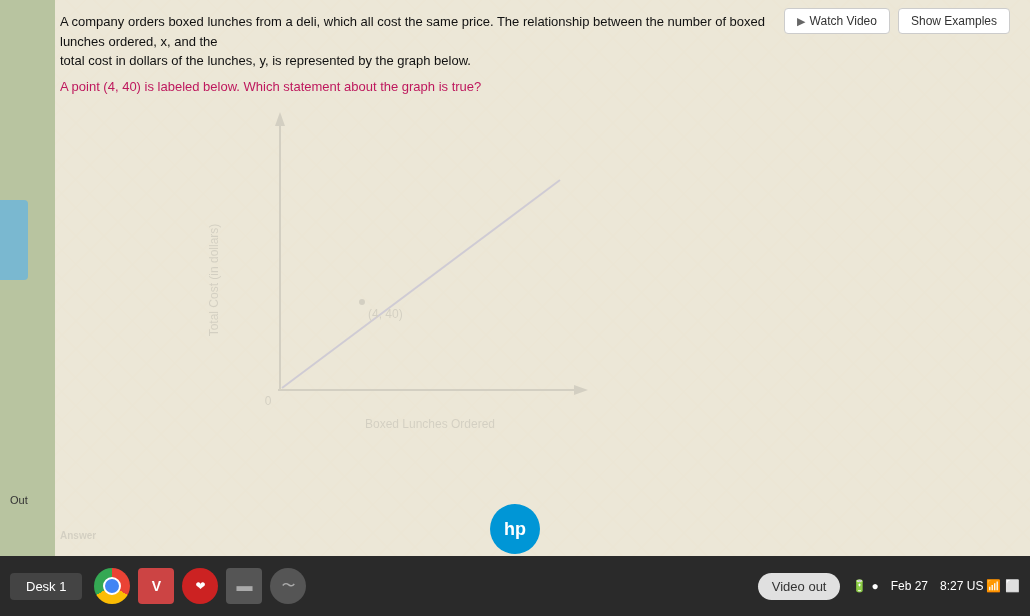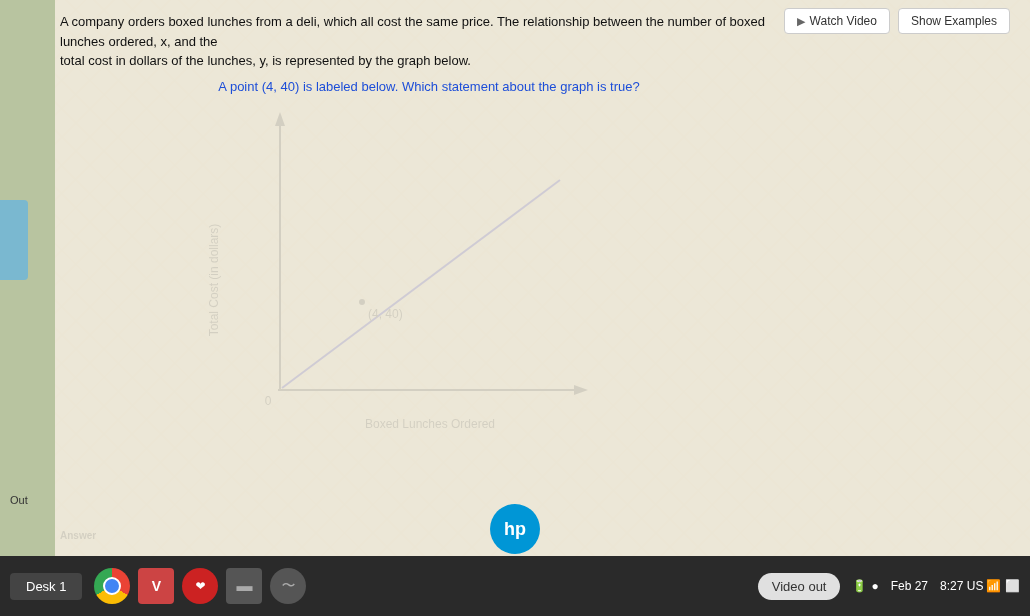--- a/index.html
+++ b/index.html
@@ -80,24 +80,23 @@
     }
 
     .question-text {
       font-size: 13px;
       color: #111;
       line-height: 1.5;
     }
 
     .question-sub {
       font-size: 13px;
-      color: #1d4ed8;
+      color: #be185d;
       margin-top: 6px;
       line-height: 1.5;
-      text-align: center;
     }
 
     
     .graph-container {
       position: absolute;
       top: 100px;
       left: 200px;
       width: 400px;
       height: 340px;
     }

